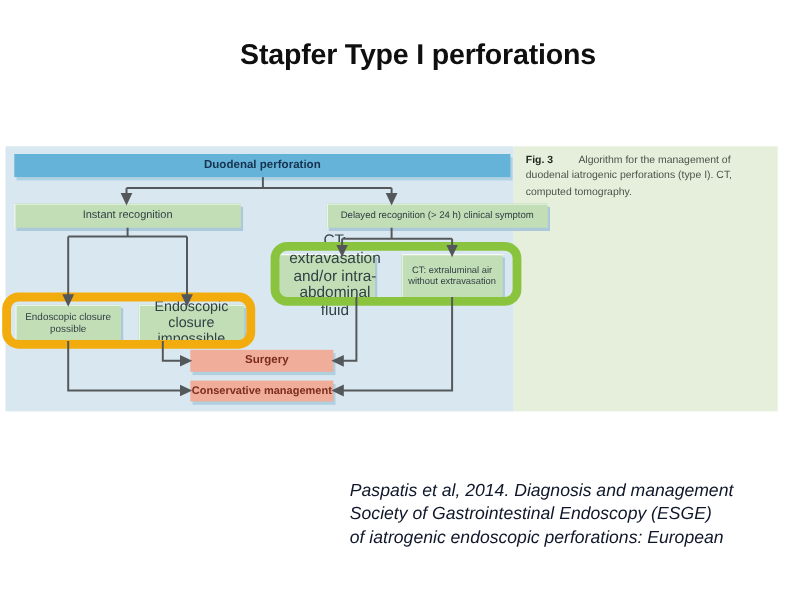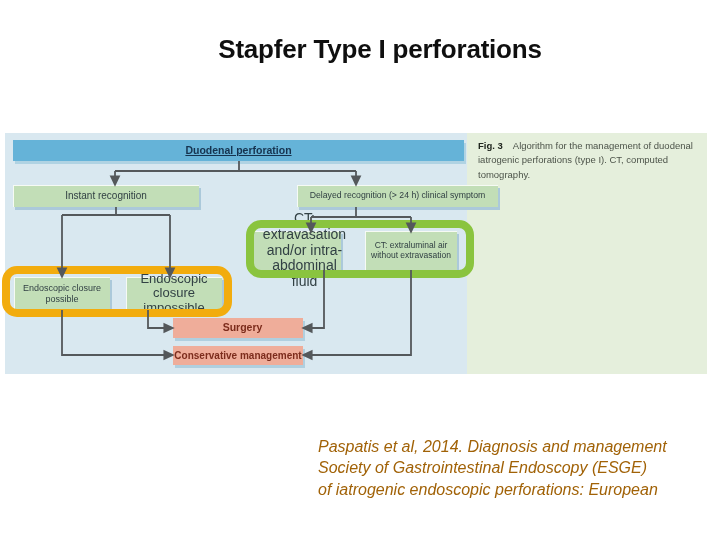--- a/index.html
+++ b/index.html
@@ -21,41 +21,41 @@
     background:var(--panel-blue,#d9e8f0);z-index:1;
   }
   .panel-green{
     left:467px;top:133px;width:240px;height:241px;
     background:var(--panel-green,#e5efdc);z-index:1;
   }
   .fig-caption{
     left:478px;top:139px;width:220px;z-index:2;
     font-size:9.5px;line-height:1.5;color:#4c5349;
   }
-  .fig-caption .cap-label{font-weight:700;color:#20261f;margin-right:10px;}
+  .fig-caption .cap-label{font-weight:700;color:#20261f;margin-right:23px;}
 
   
   .node{
     display:flex;align-items:center;justify-content:center;text-align:center;
     z-index:2;line-height:1.12;padding:0 1px;
   }
   .node-blue{
     background:var(--node-blue,#65b3d8);color:#16334f;font-weight:700;
-    font-size:10.5px;box-shadow:2px 3px 0 #b0d3e3;text-decoration:underline;
+    font-size:10.5px;box-shadow:2px 3px 0 #b0d3e3;
   }
   .node-green{
     background:var(--node-green,#c2deb7);color:#324144;font-size:9.5px;
     box-shadow:2px 3px 0 #abc9da, inset 1px 1px 0 rgba(255,255,255,0.85);
   }
   .node-salmon{
     background:var(--node-salmon,#efad9a);color:#7c2c1c;font-weight:700;
     font-size:10.5px;box-shadow:2px 3px 0 #b0cfdf;
   }
   .n-root{left:13px;top:140px;width:451px;height:21px;}
-  .n-instant{left:13px;top:185px;width:186px;height:22px;font-size:10px;}
+  .n-instant{left:13px;top:185px;width:206px;height:22px;font-size:10px;}
   .n-delayed{left:257px;top:185px;width:201px;height:22px;font-size:8.7px;margin-left:40px;}
   .n-ctfluid{left:249px;top:231px;width:92px;height:39px;font-size:14px;padding-left:20px;}
   .n-ctair{left:365px;top:231px;width:92px;height:39px;font-size:8.5px;}
   .n-possible{left:14px;top:277px;width:96px;height:33px;font-size:9px;}
   .n-impossible{left:126px;top:277px;width:96px;height:33px;font-size:13px;}
   .n-surgery{left:173px;top:318px;width:130px;height:20px;padding-left:10px;}
   .n-conservative{left:173px;top:346px;width:130px;height:19px;font-size:10px;}
 
   
   .ring{z-index:3;border-radius:15px;background:transparent;}
@@ -69,21 +69,21 @@
   }
 
   
   svg.connectors{left:0;top:0;z-index:4;pointer-events:none;}
   svg.connectors path{stroke:var(--arrow,#54585b);stroke-width:1.8;fill:none;}
   svg.connectors marker path{fill:var(--arrow,#54585b);stroke:none;}
 
   
   .citation{
     left:318px;top:436px;width:390px;
-    font-size:16px;font-style:italic;color:#a16207;line-height:1.33;
+    font-size:16px;font-style:italic;color:#0f172a;line-height:1.33;
   }
 </style>
 </head>
 <body>
 
 <div class="abs slide-title">Stapfer Type I perforations</div>
 
 <div class="abs panel-blue"></div>
 <div class="abs panel-green"></div>
 

